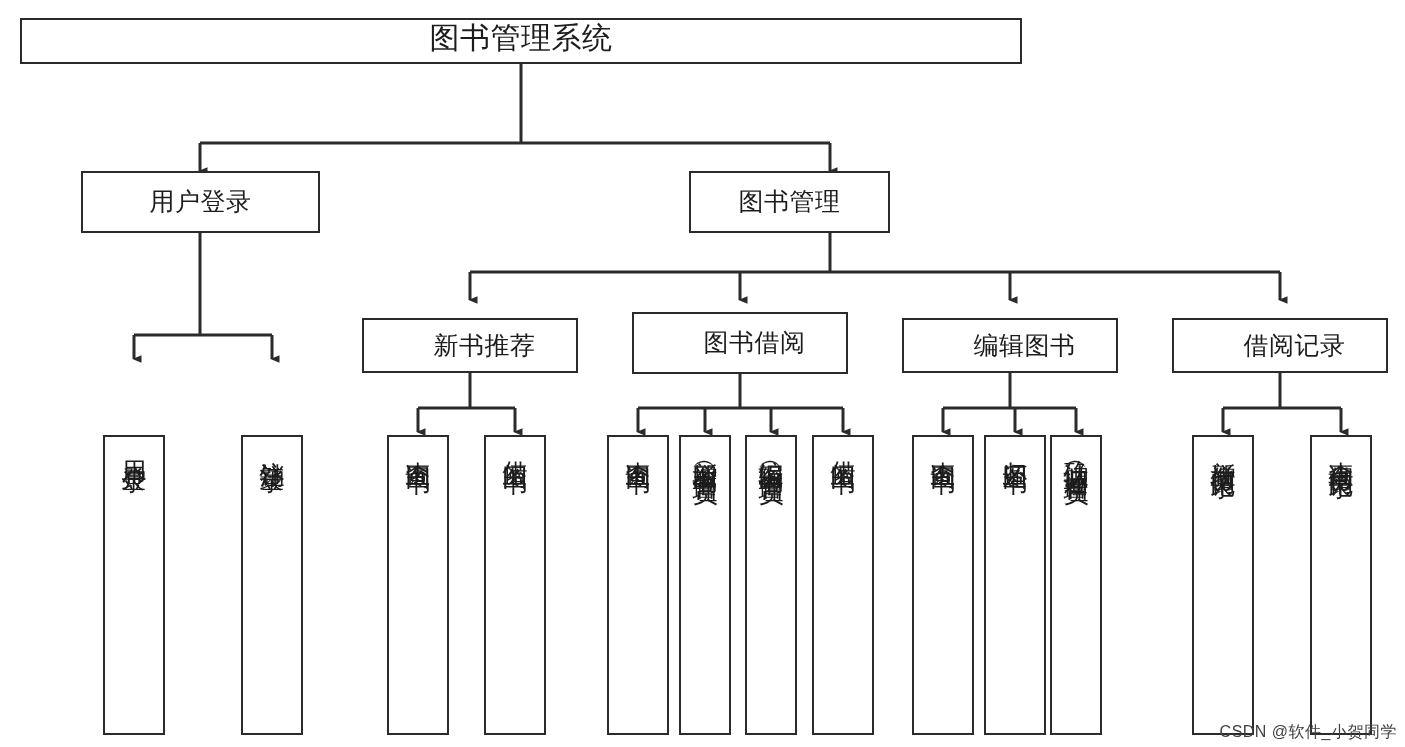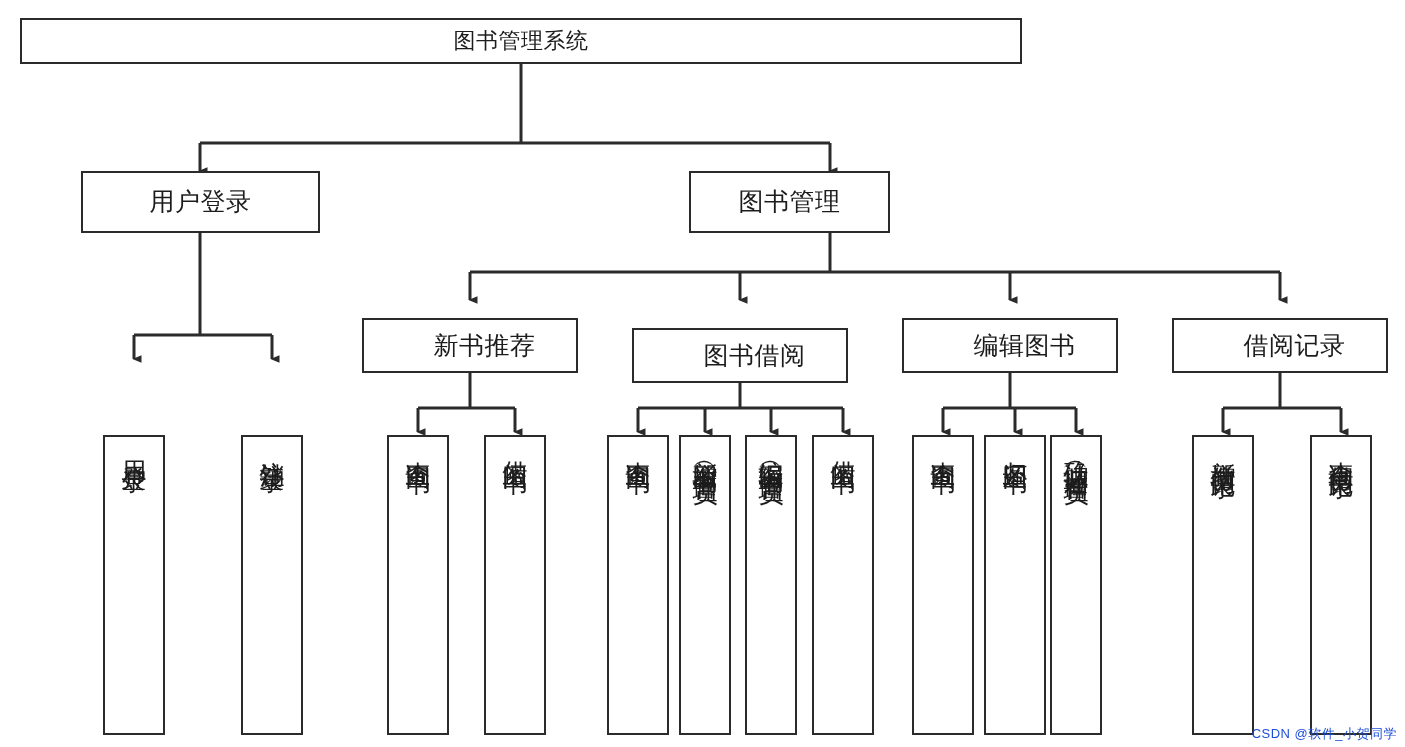--- a/index.html
+++ b/index.html
@@ -43,38 +43,38 @@
     justify-content: center;
     padding-top: 4px;
   }
   .node.vertical .node-label {
     writing-mode: vertical-rl;
     text-orientation: upright;
     font-size: 25px;
     letter-spacing: 3px;
     line-height: 1;
   }
-  .node.root .node-label { font-size: 22px; }
+  .node.root .node-label { font-size: 30px; font-family: Liberation Mono, monospace; }
   .node.level2 .node-label { font-size: 25px; }
   .node.level3 .node-label { font-size: 25px; margin-left: 29px; }
 
   #edges {
     position: absolute;
     left: 0;
     top: 0;
     width: 1405px;
     height: 747px;
     pointer-events: none;
   }
   #watermark {
     position: absolute;
     right: 8px;
     bottom: 4px;
-    font-size: 13px;
-    color: #1d4ed8;
+    font-size: 16px;
+    color: #404040;
     letter-spacing: 0.5px;
     white-space: nowrap;
   }
 </style>
 </head>
 <body>
 
 <div id="canvas">
 
   <svg id="edges" viewBox="0 0 1405 747" xmlns="http://www.w3.org/2000/svg">
@@ -130,21 +130,21 @@
       </div>
       <div class="node level2 horizontal" style="left: 689px; top: 171px; width: 201px; height: 62px;">
         <span class="node-label">图书管理</span>
       </div>
     </div>
 
   <div id="level3-container">
       <div class="node level3 horizontal" style="left: 362px; top: 318px; width: 216px; height: 55px;">
         <span class="node-label">新书推荐</span>
       </div>
-      <div class="node level3 horizontal" style="left: 632px; top: 328px; width: 216px; height: 55px;">
+      <div class="node level3 horizontal" style="left: 632px; top: 312px; width: 216px; height: 62px;">
         <span class="node-label">图书借阅</span>
       </div>
       <div class="node level3 horizontal" style="left: 902px; top: 318px; width: 216px; height: 55px;">
         <span class="node-label">编辑图书</span>
       </div>
       <div class="node level3 horizontal" style="left: 1172px; top: 318px; width: 216px; height: 55px;">
         <span class="node-label">借阅记录</span>
       </div>
     </div>
 

